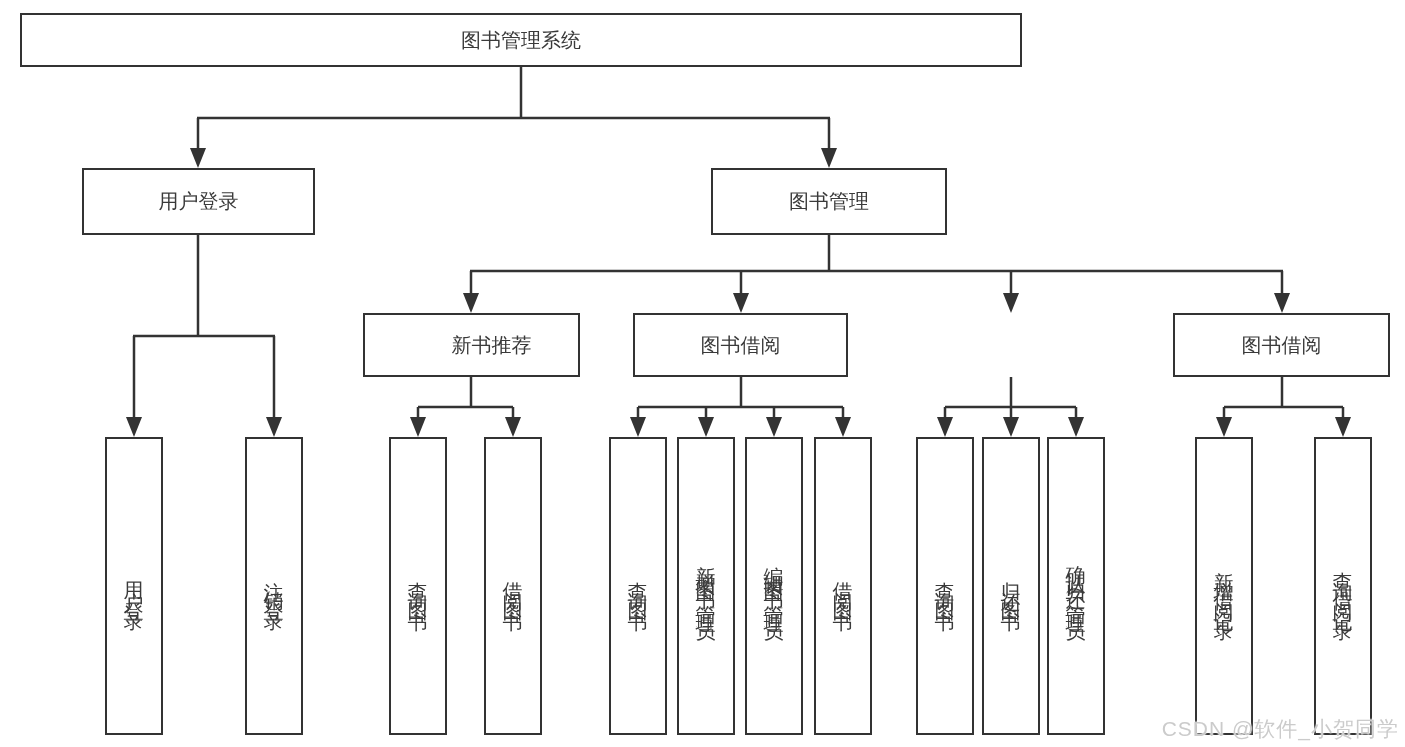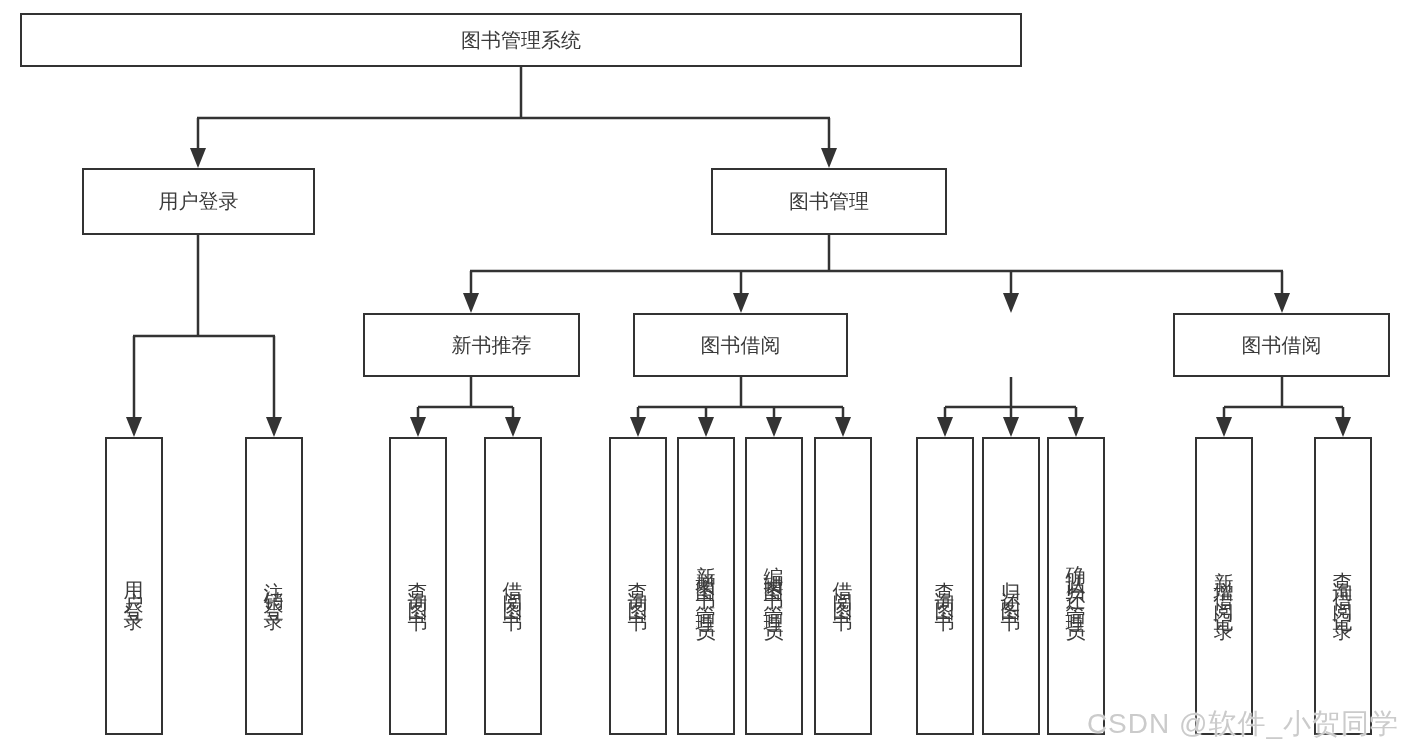--- a/index.html
+++ b/index.html
@@ -33,21 +33,21 @@
     writing-mode: vertical-rl;
     letter-spacing: 10px;
     font-size: 20px;
     line-height: 1;
   }
   .vbox.long { letter-spacing: 8px; }
   #watermark {
     position: absolute;
     right: 6px;
     bottom: 4px;
-    font-size: 28px;
+    font-size: 21px;
     color: #cbcbcb;
     text-shadow: 0 0 2px #ffffff, 0 0 2px #ffffff;
     letter-spacing: 1px;
   }
 </style>
 </head>
 <body>
 
 <div id="canvas">
 

